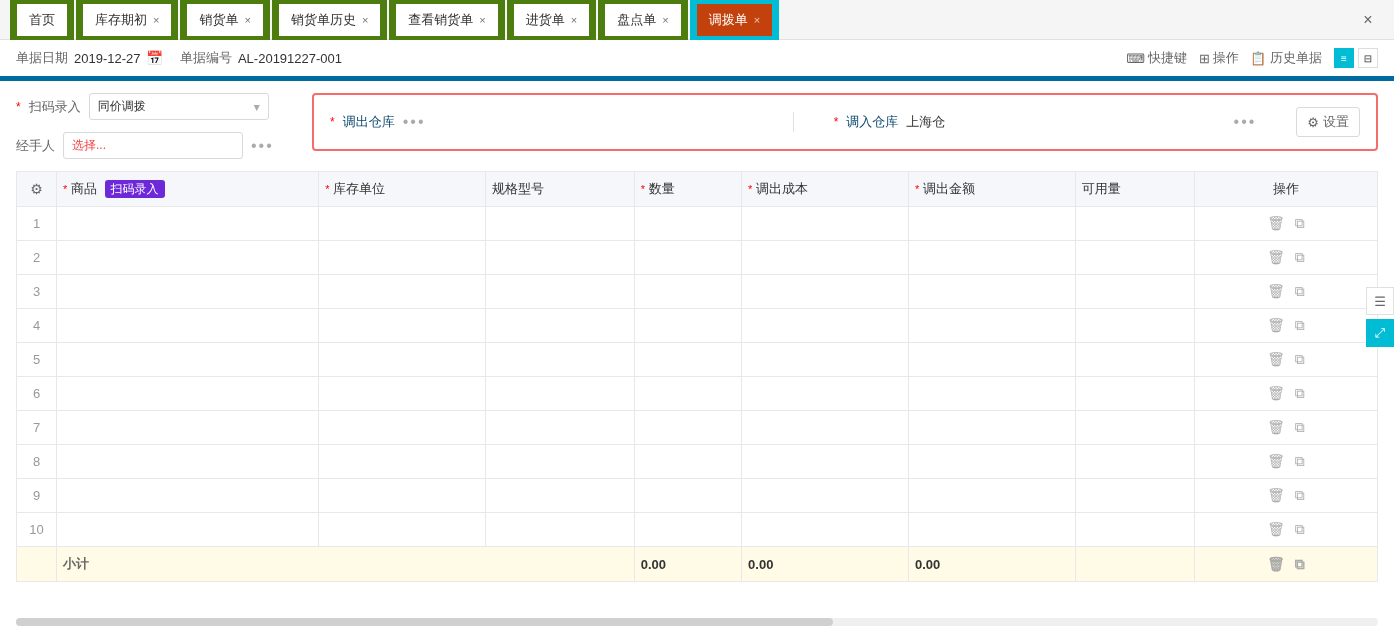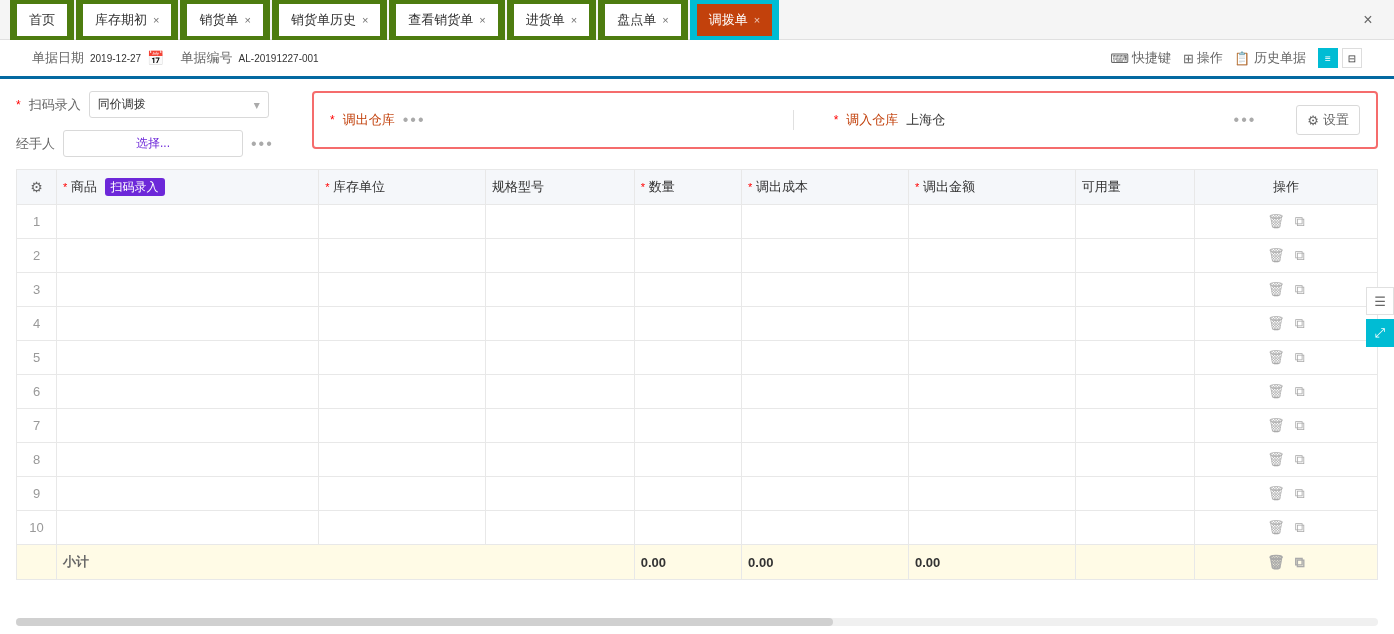--- a/index.html
+++ b/index.html
@@ -20,26 +20,26 @@
     .tab.active .close-icon { color: #fff; }
 
     
     .window-close {
       margin-left: auto; width: 32px; height: 32px; display: flex; align-items: center;
       justify-content: center; cursor: pointer; font-size: 16px; color: #666;
     }
 
     
     .toolbar {
-      display: flex; align-items: center; padding: 8px 32px; gap: 16px;
-      border-bottom: 3px solid #0369a1; background: #fff;
+      display: flex; align-items: center; padding: 8px 16px; gap: 16px;
+      border-bottom: 5px solid #0369a1; background: #fff;
     }
     .toolbar-field { display: flex; align-items: center; gap: 6px; }
     .toolbar-field label { color: #666; font-size: 13px; }
-    .toolbar-field .value { color: #333; font-size: 10px; }
+    .toolbar-field .value { color: #333; font-size: 13px; }
     .toolbar-field .icon-cal {
       color: #aaa; cursor: pointer; font-size: 14px;
     }
     .toolbar-right {
       margin-left: auto; display: flex; align-items: center; gap: 12px; font-size: 13px;
     }
     .toolbar-right .action-item {
       display: flex; align-items: center; gap: 3px; color: #666; cursor: pointer;
     }
     .layout-icons { display: flex; gap: 4px; }
@@ -53,31 +53,31 @@
     .form-left { display: flex; flex-direction: column; gap: 12px; min-width: 280px; }
     .form-row { display: flex; align-items: center; gap: 8px; }
     .form-row .req { color: red; font-size: 12px; }
     .form-row label { color: #666; font-size: 13px; white-space: nowrap; }
     .form-row .select-box {
       display: flex; align-items: center; border: 1px solid #d9d9d9; border-radius: 3px;
       padding: 4px 8px; min-width: 180px; background: #fff; cursor: pointer; gap: 8px;
     }
     .form-row .select-box .sel-val { flex: 1; font-size: 12px; }
     .form-row .select-box .chevron { color: #aaa; font-size: 12px; }
-    .form-row .placeholder { color: #6d28d9; font-size: 13px; text-align: center; }
+    .form-row .placeholder { color: #ef4444; font-size: 13px; }
     .form-row .dots { color: #aaa; cursor: pointer; font-size: 16px; letter-spacing: 2px; }
 
     
     .warehouse-box {
       border: 2px solid #f56c6c; border-radius: 4px; padding: 12px 16px;
       display: flex; align-items: center; gap: 40px; flex: 1; background: #fff;
     }
     .wh-field { display: flex; align-items: center; gap: 8px; flex: 1; }
     .wh-field .req { color: red; font-size: 12px; }
-    .wh-field label { color: #c2410c; font-size: 13px; white-space: nowrap; }
+    .wh-field label { color: #0c4a6e; font-size: 13px; white-space: nowrap; }
     .wh-field .wh-val { color: #333; font-size: 13px; flex: 1; }
     .wh-field .dots { color: #aaa; cursor: pointer; font-size: 16px; letter-spacing: 2px; }
     .wh-divider { width: 1px; height: 20px; background: #e0e0e0; }
 
     
     .settings-btn {
       display: flex; align-items: center; gap: 4px; border: 1px solid #d9d9d9; border-radius: 3px;
       padding: 5px 10px; cursor: pointer; font-size: 13px; color: #666; background: #fff; white-space: nowrap;
     }
 

